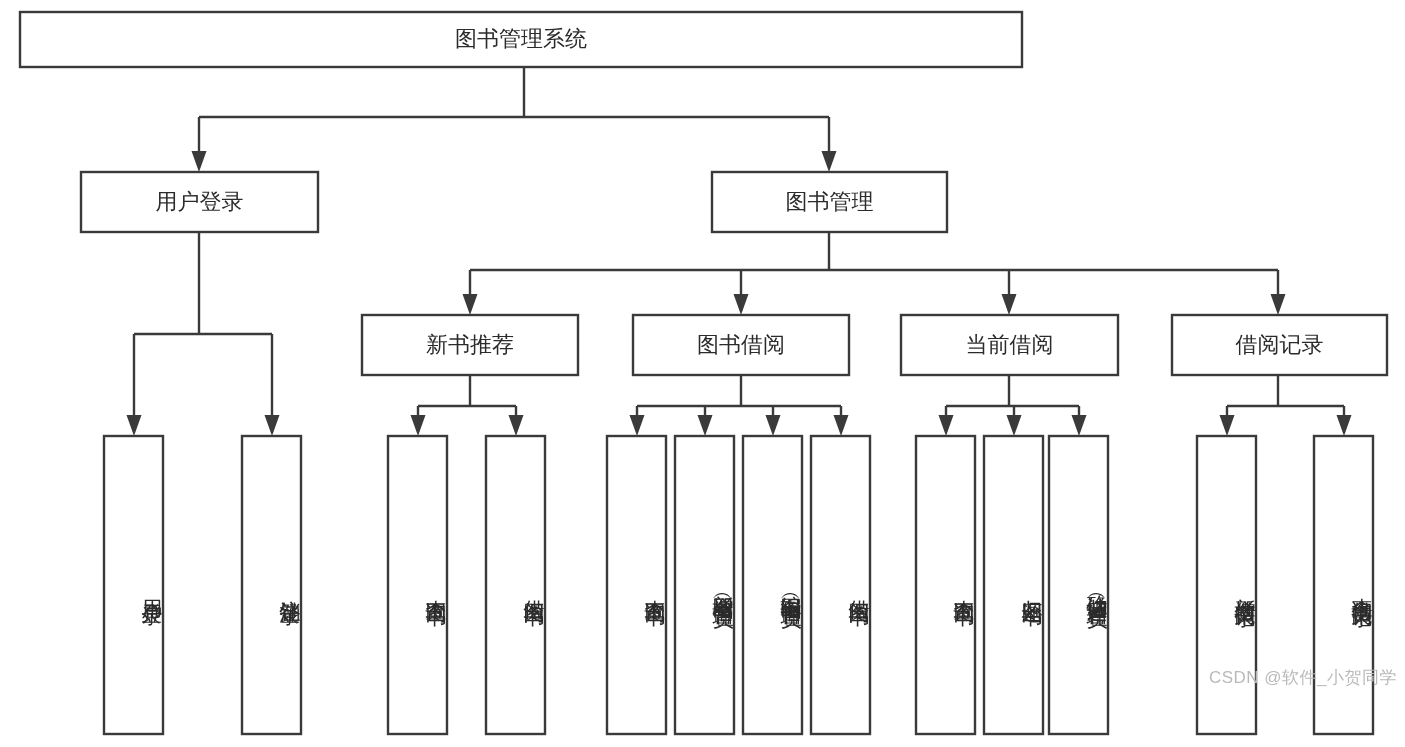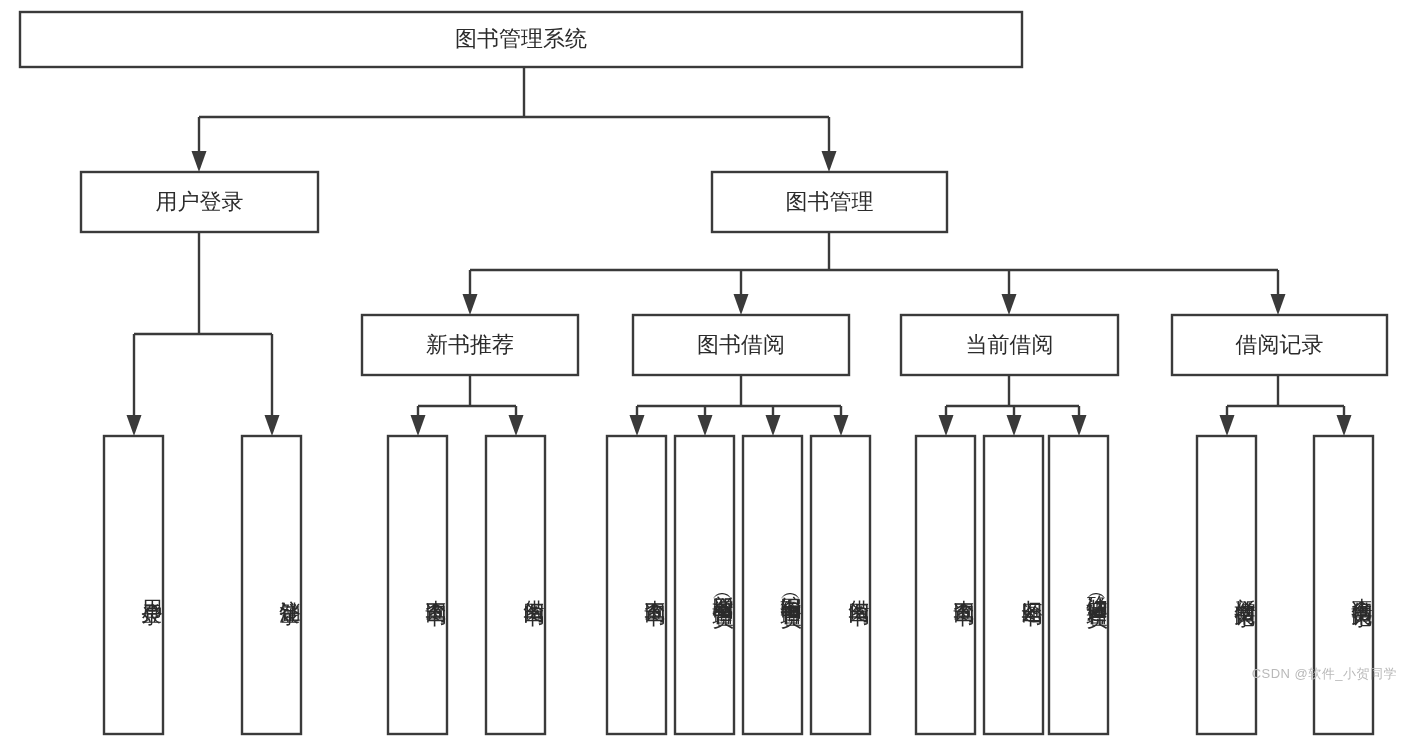--- a/index.html
+++ b/index.html
@@ -61,22 +61,22 @@
     font-size: 21px;
     line-height: 1;
     color: #2b2b2b;
     font-family: "Liberation Sans", "DejaVu Sans", sans-serif;
     white-space: nowrap;
     pointer-events: none;
   }
   .watermark {
     position: absolute;
     right: 8px;
-    bottom: 16px;
-    font-size: 13px;
+    bottom: 10px;
+    font-size: 17px;
     color: #b9b9b9;
     font-family: "Liberation Sans", "DejaVu Sans", sans-serif;
     letter-spacing: 0.5px;
     white-space: nowrap;
   }
 </style>
 </head>
 <body>
 
 <div id="diagram-root">

